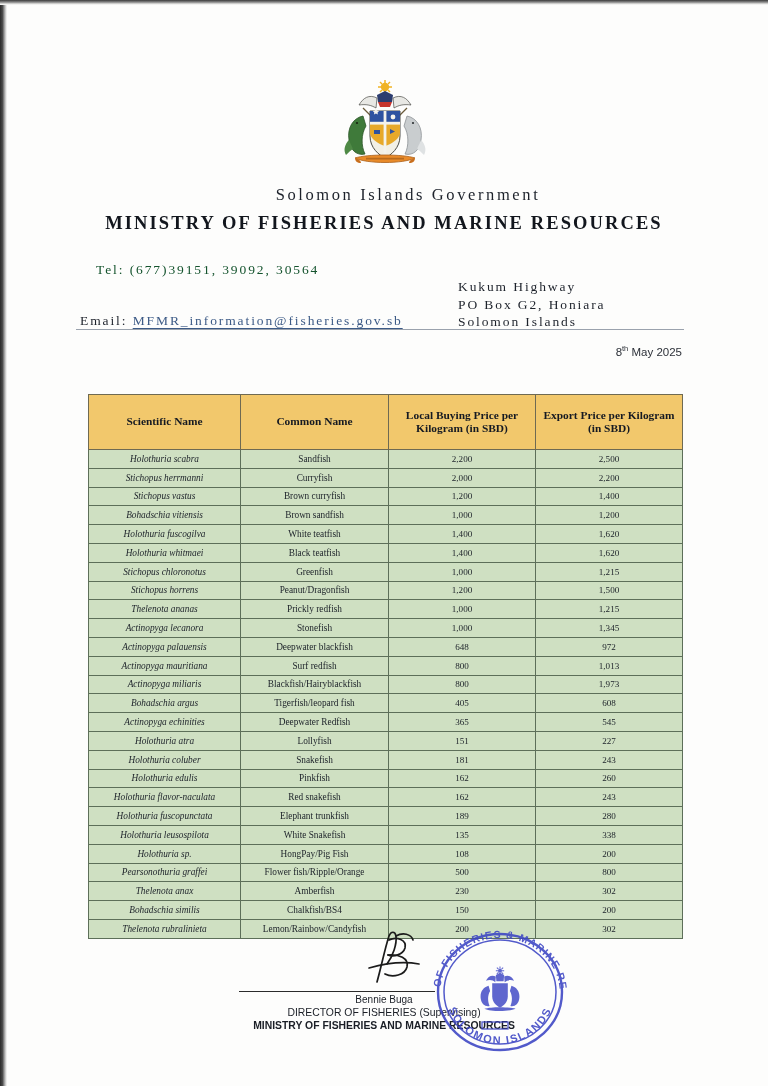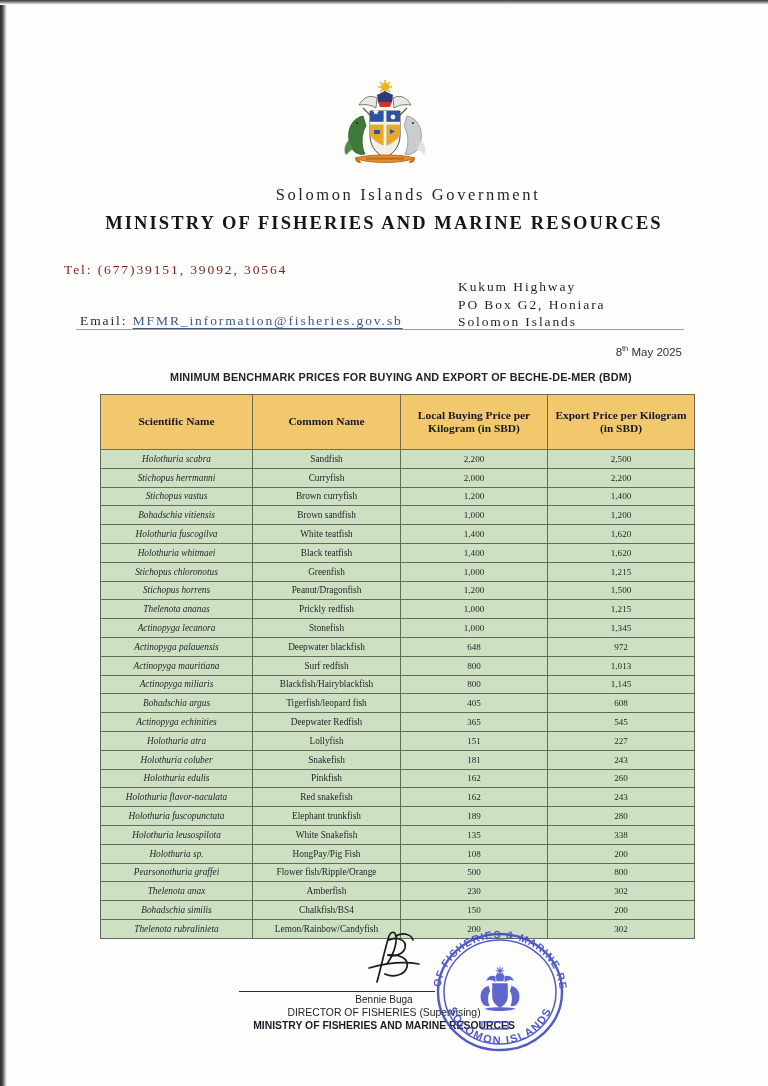--- a/index.html
+++ b/index.html
@@ -24,22 +24,22 @@
   
   .gov-line{
     position:absolute;left:0;right:0;top:185px;text-align:center;
     font-size:16.5px;letter-spacing:2.6px;color:#1d222b;margin-left:48px;
   }
   .ministry-line{
     position:absolute;left:0;right:0;top:213px;text-align:center;
     font-size:18.5px;font-weight:bold;letter-spacing:2.1px;color:#12161d;
   }
   .tel-line{
-    position:absolute;left:64px;top:262px;
-    font-size:13.5px;letter-spacing:1.9px;color:#7f1d1d;
+    position:absolute;left:96px;top:262px;
+    font-size:13.5px;letter-spacing:1.9px;color:#14532d;
   }
   .addr{
     position:absolute;left:458px;top:261px;
     font-size:13.5px;letter-spacing:1.9px;line-height:17.5px;color:#1d222b;margin-top:17px;
   }
   .email-row{
     position:absolute;left:80px;top:313px;
     font-size:13.5px;letter-spacing:1.9px;color:#1d222b;white-space:nowrap;text-align:center;
   }
   .email-addr{color:#3c5a86;text-decoration:underline;text-underline-offset:3px;}
@@ -56,21 +56,21 @@
   }
   .date sup{font-size:7.5px;vertical-align:super;}
   .doc-title{
     position:absolute;left:170px;top:371px;
     font-family:"Liberation Sans",sans-serif;
     font-size:10.8px;font-weight:bold;letter-spacing:.18px;color:#20242c;
   }
 
   
   table{
-    position:absolute;left:100px;top:394px;
+    position:absolute;left:88px;top:394px;
     width:594px;border-collapse:collapse;
     table-layout:fixed;
   }
   col.c1{width:152px;} col.c2{width:148px;}
   col.c3{width:147px;} col.c4{width:147px;}
   thead th{
     background:#f2c86c;
     border:1px solid #6f6a52;
     height:50px;
     font-size:11.4px;font-weight:bold;
@@ -186,21 +186,20 @@
 
   <div class="email-row">
     <span>Email:</span>
     <span class="email-addr">MFMR_information@fisheries.gov.sb</span>
   </div>
   <div class="hrule"></div>
 
   <div class="date">
     <span>8</span><sup>th</sup><span> May 2025</span>
   </div>
-  <div class="doc-title">MINIMUM BENCHMARK PRICES FOR BUYING AND EXPORT OF BECHE-DE-MER (BDM)</div>
 
   <table>
     <colgroup>
         <col class="c1">
         <col class="c2">
         <col class="c3">
         <col class="c4">
       </colgroup>
     <thead>
       <tr>
@@ -280,21 +279,21 @@
         <tr>
           <td class="sci">Actinopyga mauritiana</td>
           <td class="common">Surf redfish</td>
           <td class="num">800</td>
           <td class="num">1,013</td>
         </tr>
         <tr>
           <td class="sci">Actinopyga miliaris</td>
           <td class="common">Blackfish/Hairyblackfish</td>
           <td class="num">800</td>
-          <td class="num">1,145</td>
+          <td class="num">1,973</td>
         </tr>
         <tr>
           <td class="sci">Bohadschia argus</td>
           <td class="common">Tigerfish/leopard fish</td>
           <td class="num">405</td>
           <td class="num">608</td>
         </tr>
         <tr>
           <td class="sci">Actinopyga echinities</td>
           <td class="common">Deepwater Redfish</td>

